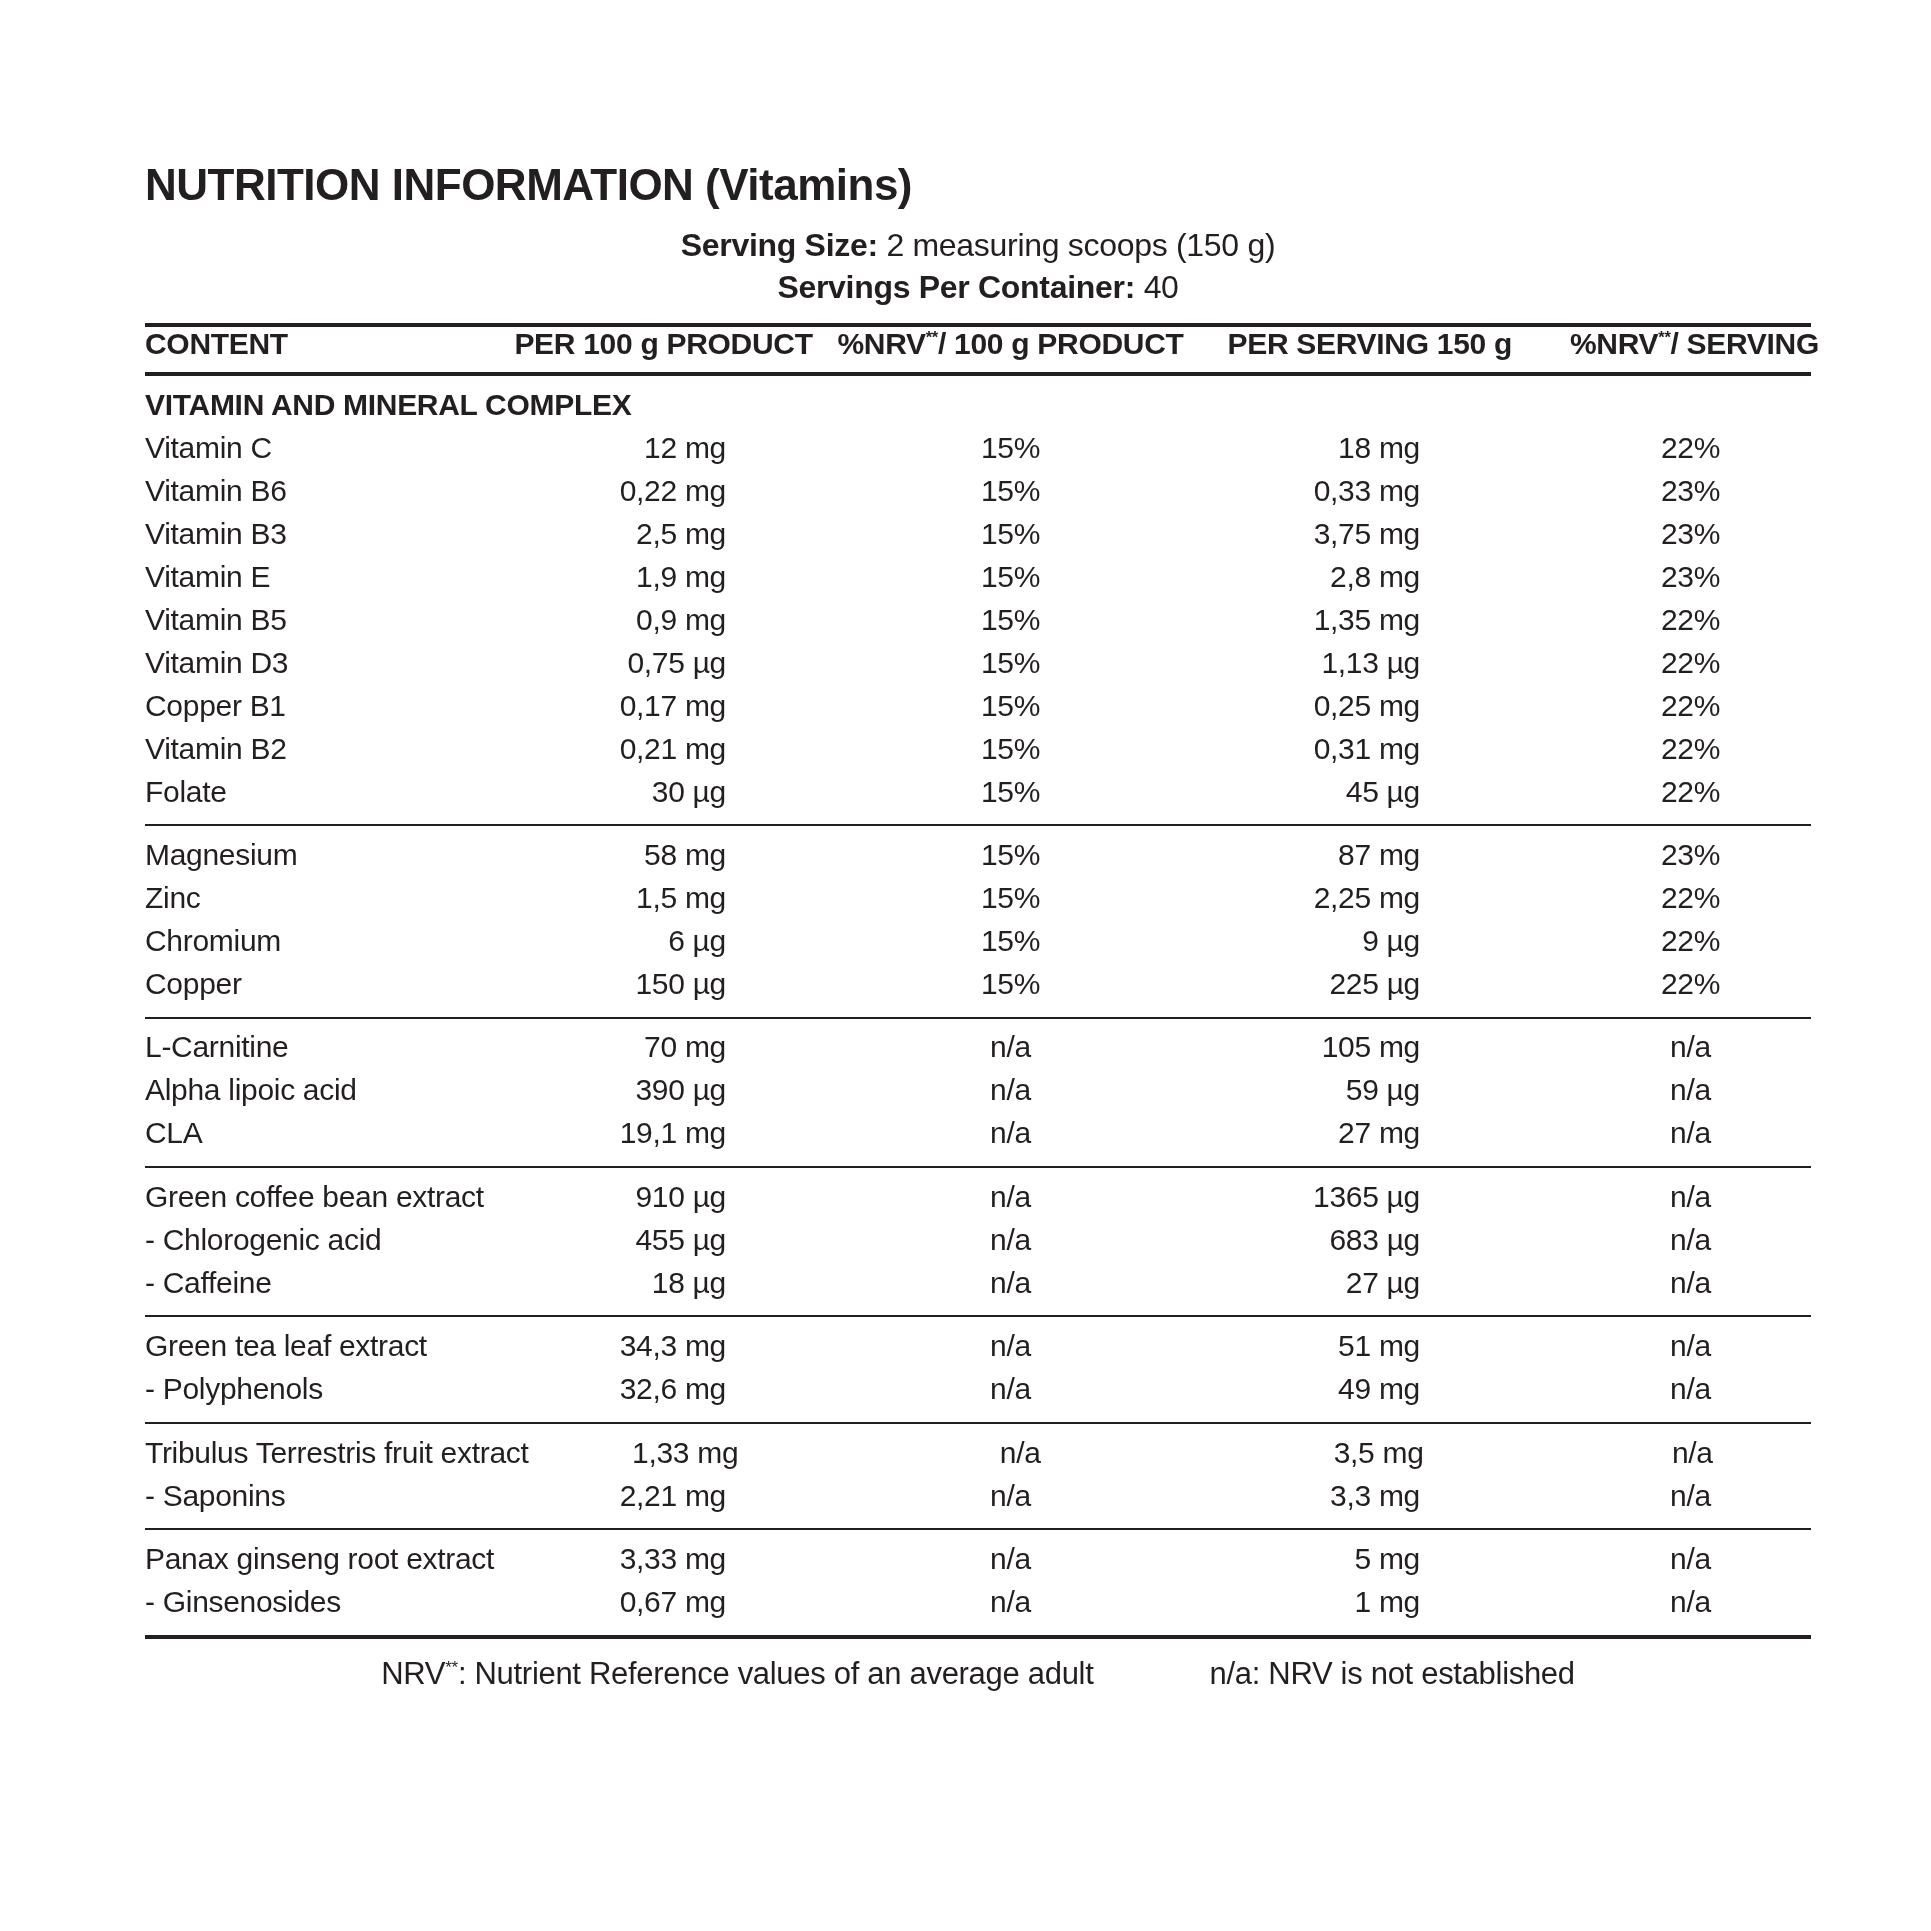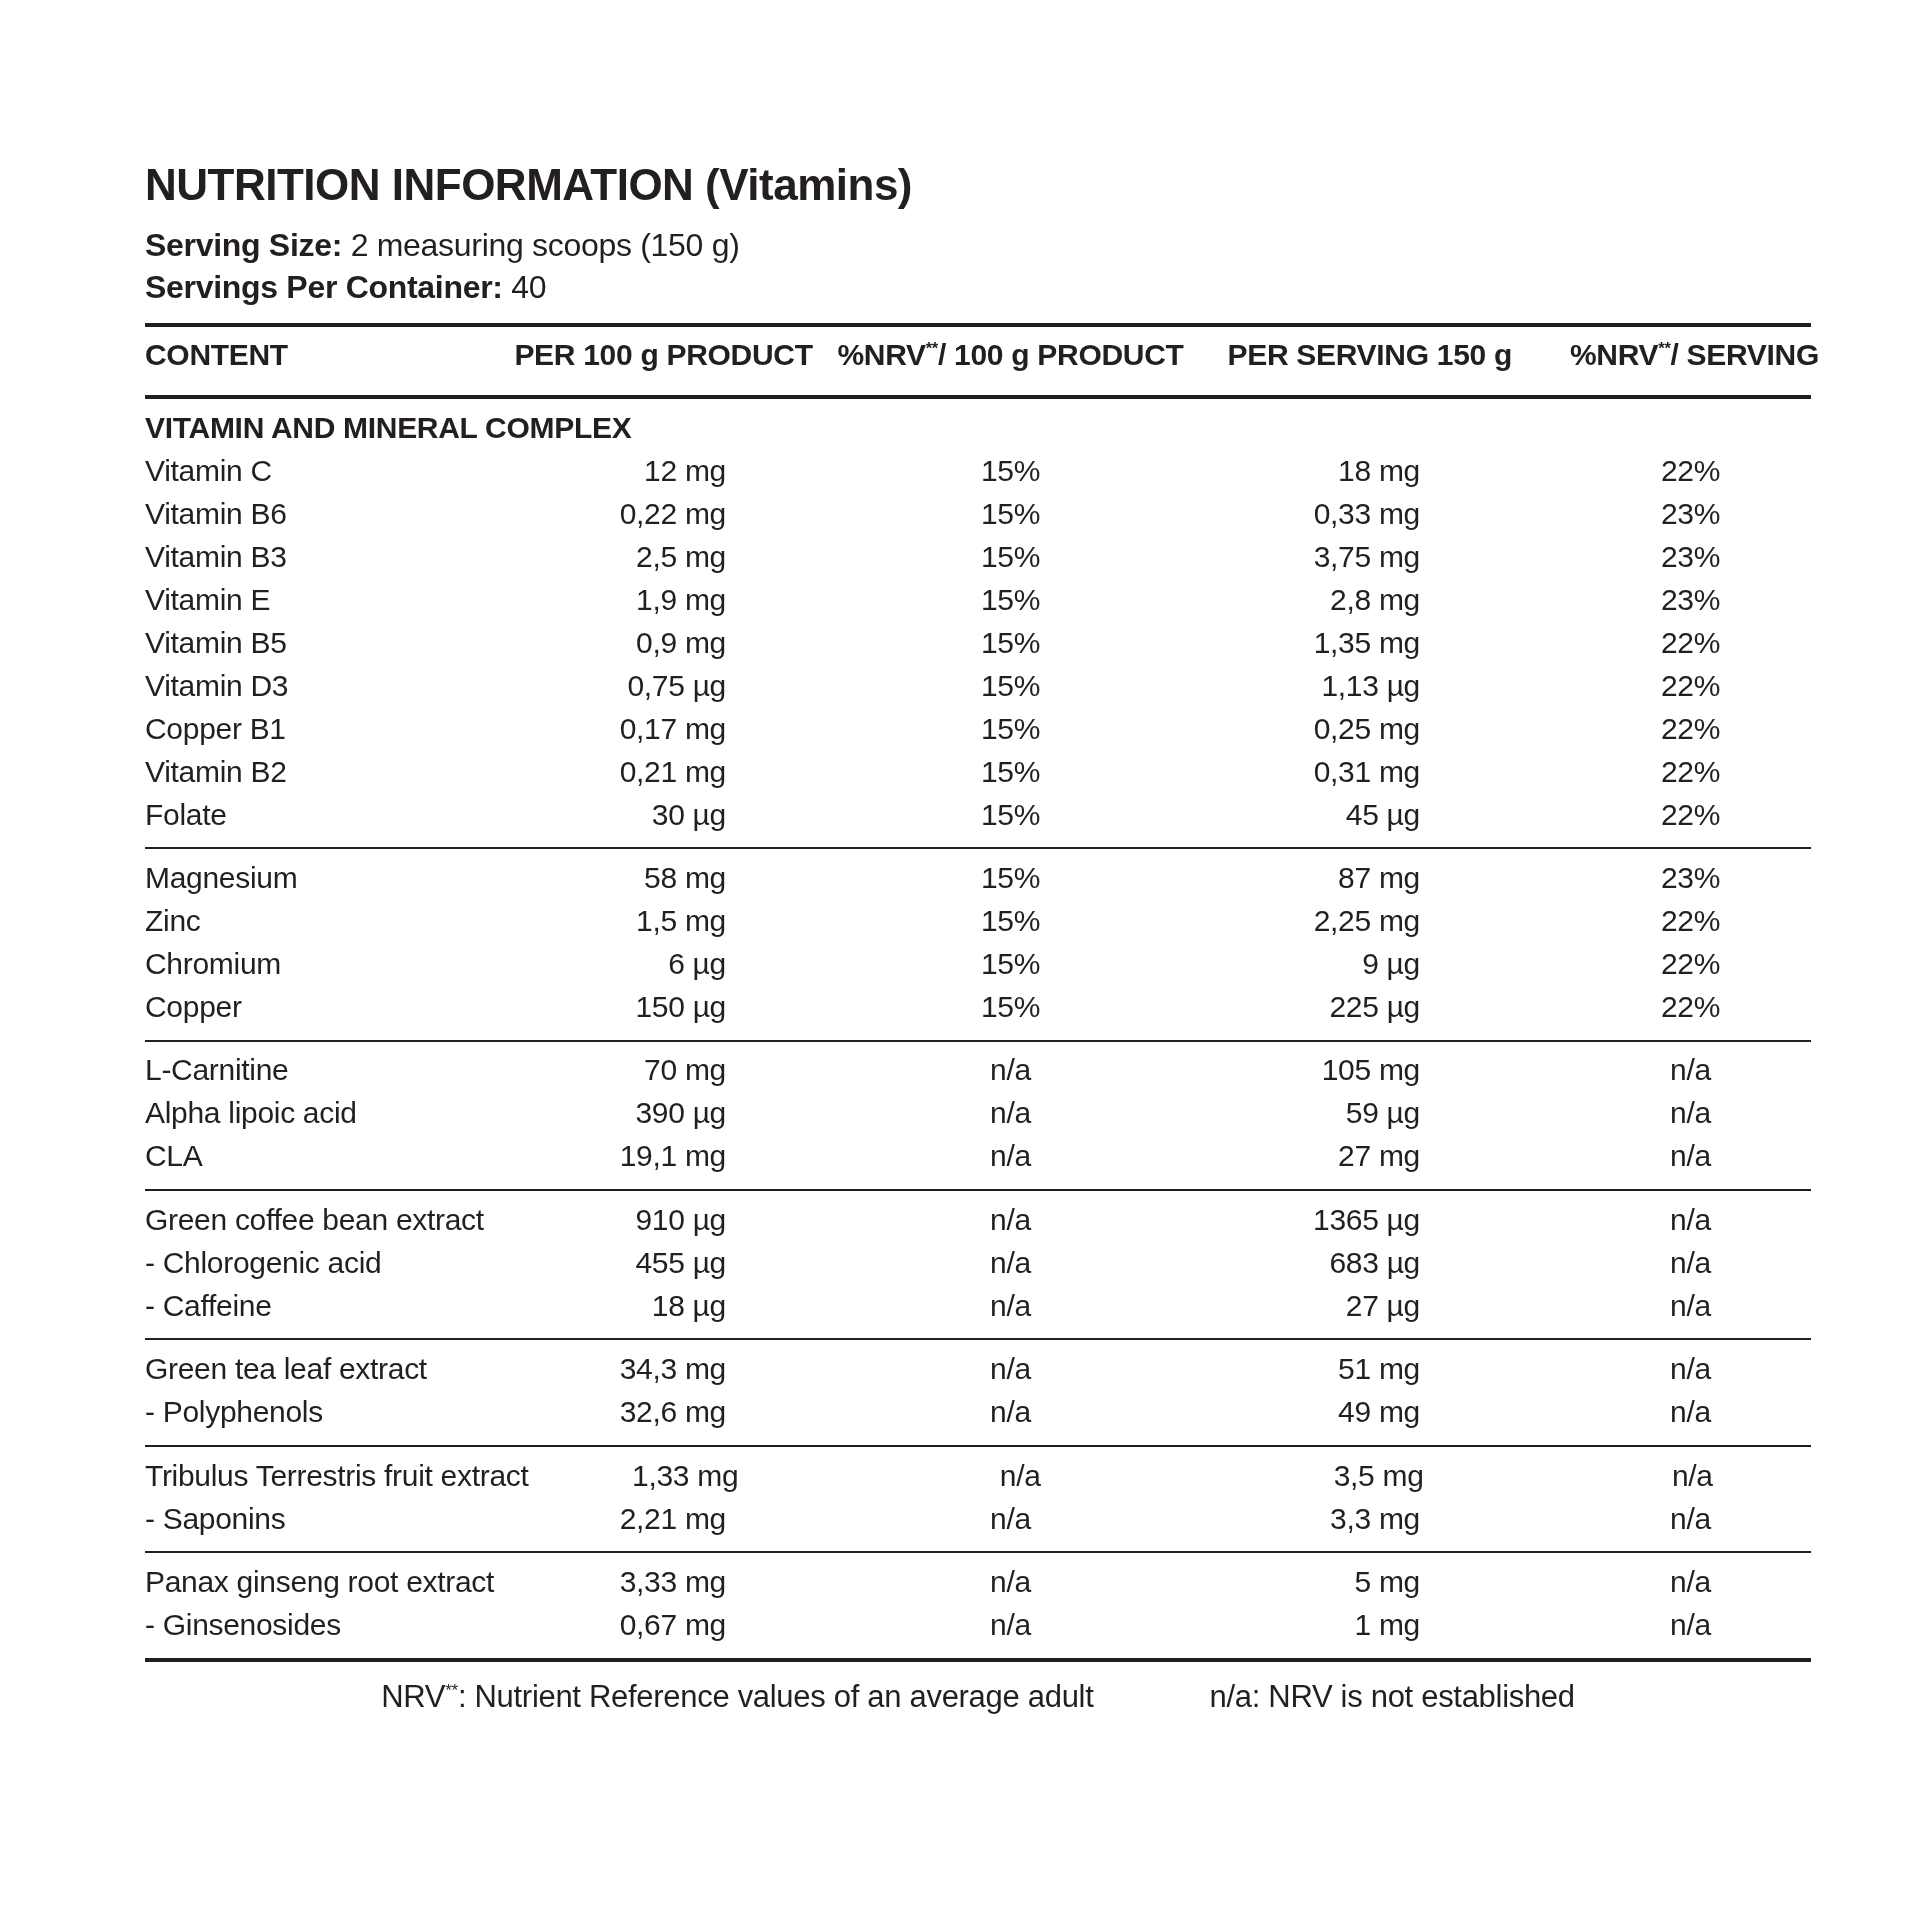--- a/index.html
+++ b/index.html
@@ -19,31 +19,32 @@
   .title {
     font-size: 44px;
     font-weight: bold;
     letter-spacing: -0.5px;
     margin-bottom: 13.5px;
   }
   .serving-line {
     font-size: 32px;
     line-height: 42px;
     letter-spacing: -0.3px;
+    text-align: center;
   }
   .serving-line .lbl { font-weight: bold; }
   .rule {
     border: none;
     border-top: 4.8px solid #231f20;
   }
   .rule.top { margin-top: 15.4px; }
   .header-row {
     display: flex;
-    align-items: center;
-    height: 68px;
+    align-items: flex-start;
+    height: 45px;
     padding-bottom: 11.6px;
     font-size: 30px;
     font-weight: bold;
     white-space: nowrap;
     letter-spacing: -0.3px;
   }
   .row {
     display: flex;
     height: 43px;
     line-height: 43px;

